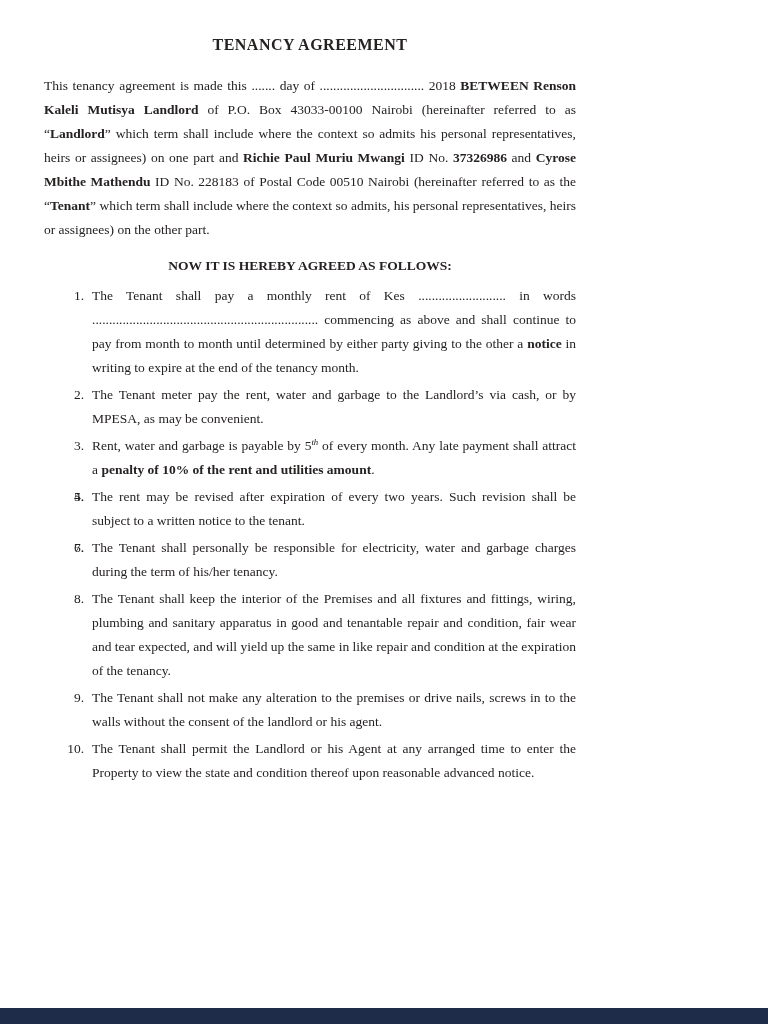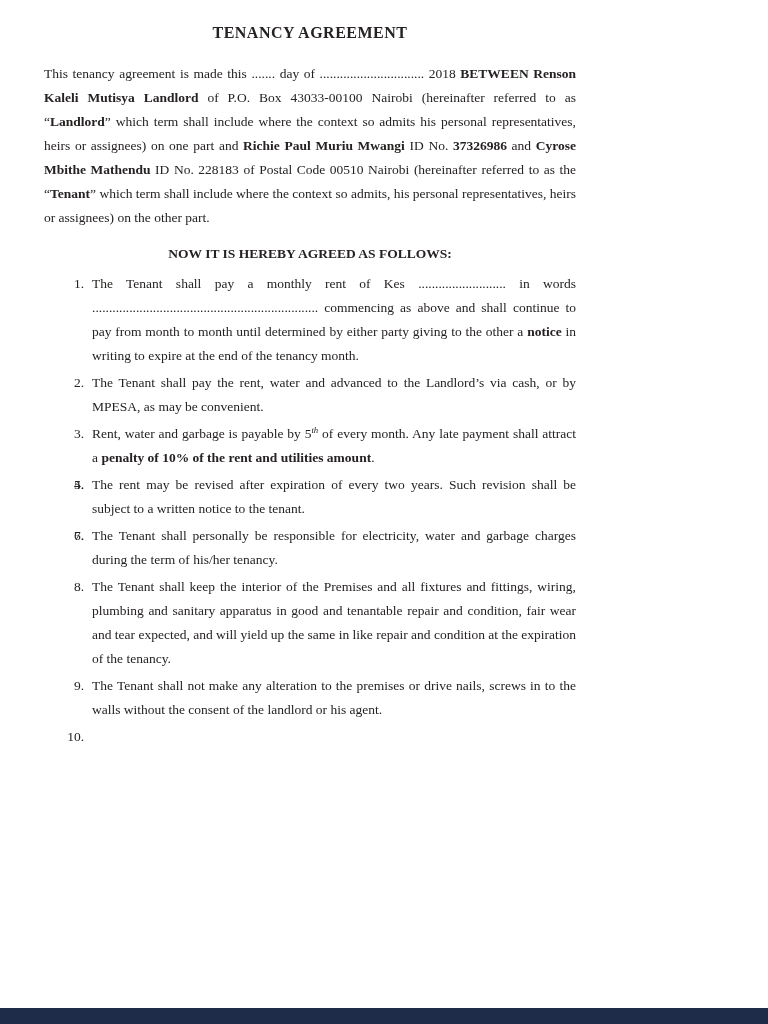--- a/index.html
+++ b/index.html
@@ -7,21 +7,21 @@
   body {
     background: #ffffff;
     font-family: "Liberation Serif", serif;
     color: #262222;
     position: relative;
     overflow: hidden;
   }
   .page {
     width: 620px;
     height: 1024px;
-    padding: 24px 44px 0 44px;
+    padding: 36px 44px 0 44px;
     background: #ffffff;
   }
   .doc-title {
     text-align: center;
     font-size: 16px;
     font-weight: bold;
     letter-spacing: 0.5px;
     margin-bottom: 20px;
   }
   .para {
@@ -72,25 +72,25 @@
 <div class="page" style="background: rgb(255, 255, 255);">
   <h1 class="doc-title">TENANCY AGREEMENT</h1>
 
   <p class="para"><span>This tenancy agreement is made this ....... day of ............................... 2018 </span><b>BETWEEN Renson Kaleli Mutisya Landlord</b><span> of P.O. Box 43033-00100 Nairobi (hereinafter referred to as “</span><b>Landlord</b><span>” which term shall include where the context so admits his personal representatives, heirs or assignees) on one part and </span><b>Richie Paul Muriu Mwangi</b><span> ID No. </span><b>37326986</b><span> and </span><b>Cyrose  Mbithe Mathendu</b><span>  ID No. 228183 of Postal Code 00510 Nairobi (hereinafter referred to as the “</span><b>Tenant</b><span>” which term shall include where the context so admits, his personal representatives, heirs or assignees) on the other part.</span></p>
 
 
   <p class="para heading">NOW IT IS HEREBY AGREED AS FOLLOWS:</p>
 
   <ol class="clauses" id="clauses">
       <li class="clause"><span class="num">1.</span><span><span>The Tenant shall pay a monthly rent of Kes .......................... in words ................................................................... commencing as above and shall continue to pay from month to month until determined by either party giving to the other a </span><b>notice</b><span> in writing to expire at the end of the tenancy month.</span></span></li>
-      <li class="clause"><span class="num">2.</span><span><span>The Tenant shall pay the rent, water and advanced to the Landlord’s via cash, or by MPESA, as may be convenient.</span></span></li>
+      <li class="clause"><span class="num">2.</span><span><span>The Tenant meter pay the rent, water and garbage to the Landlord’s via cash, or by MPESA, as may be convenient.</span></span></li>
       <li class="clause"><span class="num">3.</span><span><span>Rent, water and garbage is payable by 5</span><sup>th</sup><span> of every month. Any late payment shall attract a </span><b>penalty of 10% of the rent and utilities amount</b><span>.</span></span></li>
       <li class="clause"><span class="num">4.</span></li>
       <li class="clause"><span class="num">5.</span><span><span>The rent may be revised after expiration of every two years. Such revision shall be subject to a written notice to the tenant.</span></span></li>
       <li class="clause"><span class="num">6.</span></li>
       <li class="clause"><span class="num">7.</span><span><span>The Tenant shall personally be responsible for electricity, water and garbage charges during the term of his/her tenancy.</span></span></li>
       <li class="clause"><span class="num">8.</span><span><span>The Tenant shall keep the interior of the Premises and all fixtures and fittings, wiring, plumbing and sanitary apparatus in good and tenantable repair and condition, fair wear and tear expected, and will yield up the same in like repair and condition at the expiration of the tenancy.</span></span></li>
       <li class="clause"><span class="num">9.</span><span><span>The Tenant shall not make any alteration to the premises or drive nails, screws in to the walls without the consent of the landlord or his agent.</span></span></li>
-      <li class="clause"><span class="num">10.</span></li>
+      <li class="clause"><span class="num">10.</span><span><span>The Tenant shall permit the Landlord or his Agent at any arranged time to enter the Property to view the state and condition thereof upon reasonable advanced notice.</span></span></li>
     </ol>
 </div>
 
 <div class="footer-bar" style="background: rgb(30, 44, 73);"></div>
 
 </body></html>

